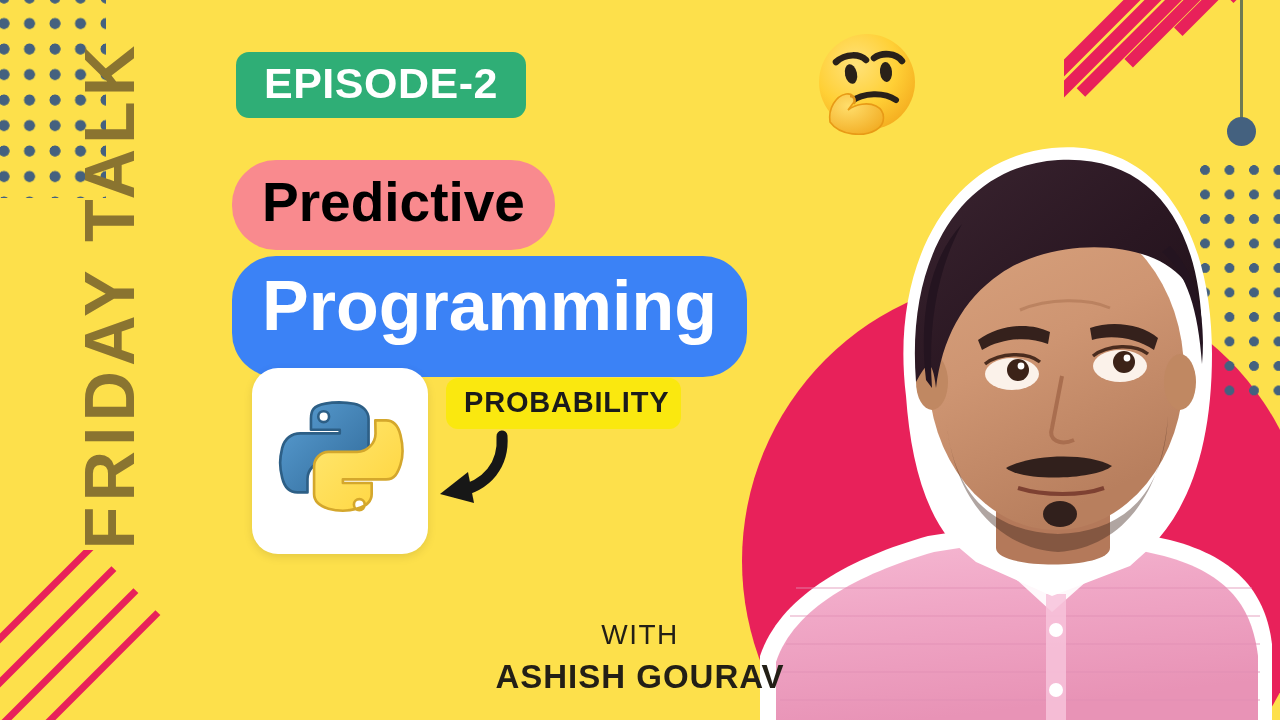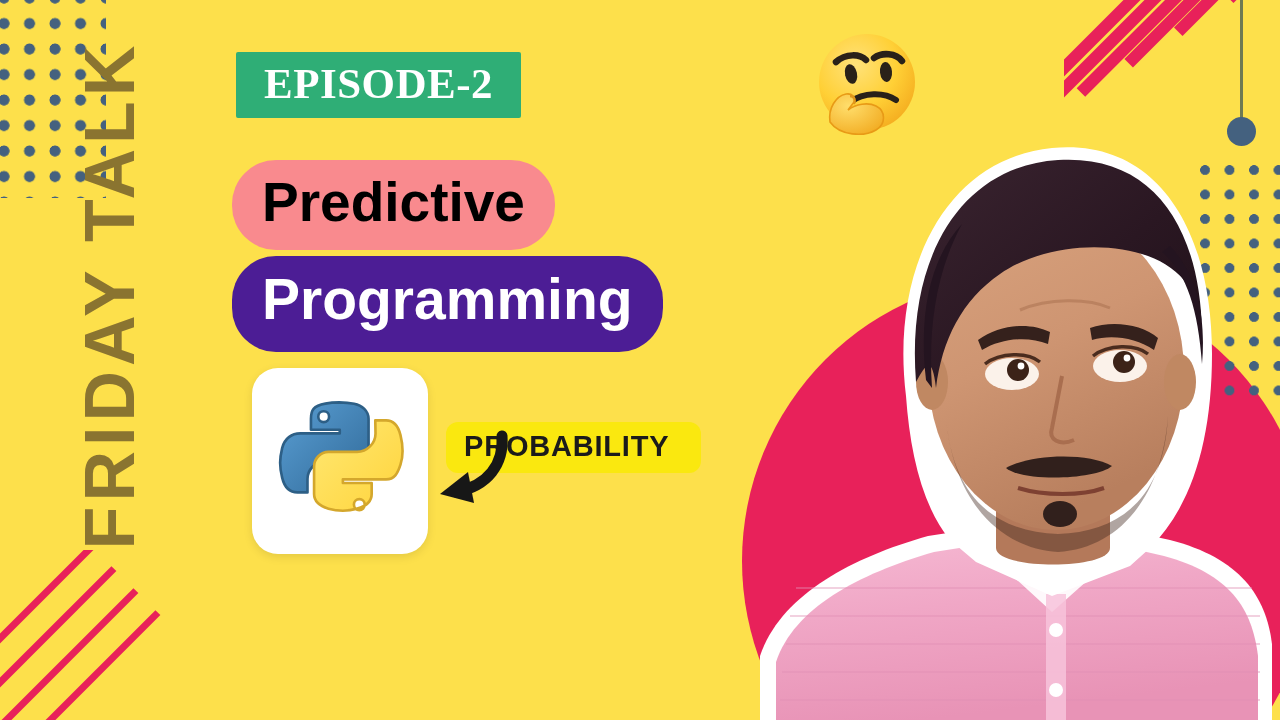--- a/index.html
+++ b/index.html
@@ -106,27 +106,26 @@
     font-family: "Liberation Sans", sans-serif;
   }
 
   
   .episode-badge {
     position: absolute;
     left: 236px;
     top: 52px;
     background: #2FAE76;
     color: #ffffff;
-    border-radius: 2px;
+    border-radius: 13px;
     padding: 10px 28px 13px 28px;
     font-size: 43px;
     font-weight: 700;
     letter-spacing: 0.5px;
     line-height: 1;
-    font-family: Liberation Serif, serif;
   }
 
   .title-line {
     position: absolute;
     border-radius: 44px;
     line-height: 1;
     white-space: nowrap;
     font-weight: 700;
     font-family: "Liberation Sans", sans-serif;
   }
@@ -134,39 +133,38 @@
     left: 232px;
     top: 160px;
     background: #F98A8E;
     color: #000000;
     font-size: 55px;
     padding: 15px 30px 20px 30px;
   }
   .title-programming {
     left: 232px;
     top: 256px;
-    background: #4c1d95;
+    background: #3b82f6;
     color: #ffffff;
-    font-size: 57px;
-    padding: 15px 30px 24px 30px;
+    font-size: 70px;
+    padding: 15px 30px 36px 30px;
   }
 
   .probability-badge {
     position: absolute;
     left: 446px;
     top: 378px;
     background: #FAE80F;
     color: #1B1B1B;
     border-radius: 12px;
-    padding: 10px 32px 12px 18px;
+    padding: 10px 12px 12px 18px;
     font-size: 29px;
     font-weight: 700;
     letter-spacing: 0.8px;
     line-height: 1;
-    margin-top: 44px;
   }
 
   .arrow-curve {
     position: absolute;
     left: 430px;
     top: 430px;
     width: 100px;
     height: 80px;
   }
 
@@ -401,14 +399,18 @@
       <path d="M 68 32 C 76 26 90 27 96 35" stroke="#2A2119" stroke-width="6.5" fill="none" stroke-linecap="round"></path>
       <ellipse cx="45" cy="48" rx="6" ry="10" fill="#2A2119" transform="rotate(-12 45 48)"></ellipse>
       <ellipse cx="80" cy="46" rx="6" ry="10" fill="#2A2119" transform="rotate(-6 80 46)"></ellipse>
       <path d="M 44 76 C 58 66 78 66 90 74" stroke="#2A2119" stroke-width="6" fill="none" stroke-linecap="round"></path>
       <path d="M 24 96 C 22 82 30 70 40 68 C 46 67 50 71 48 76 L 42 84
                C 50 78 62 76 70 80 C 80 85 80 98 70 104 C 58 111 34 110 24 96 Z" fill="url(#emHand)" stroke="#E89A16" stroke-width="1.6"></path>
       <path d="M 44 70 C 48 70 50 74 48 78" stroke="#E0961A" stroke-width="2.4" fill="none"></path>
     </svg>
   </div>
 
+  <div class="credits">
+    <div class="with">WITH</div>
+    <div class="host">ASHISH GOURAV</div>
+  </div>
 
 </div>
 
 </body></html>

